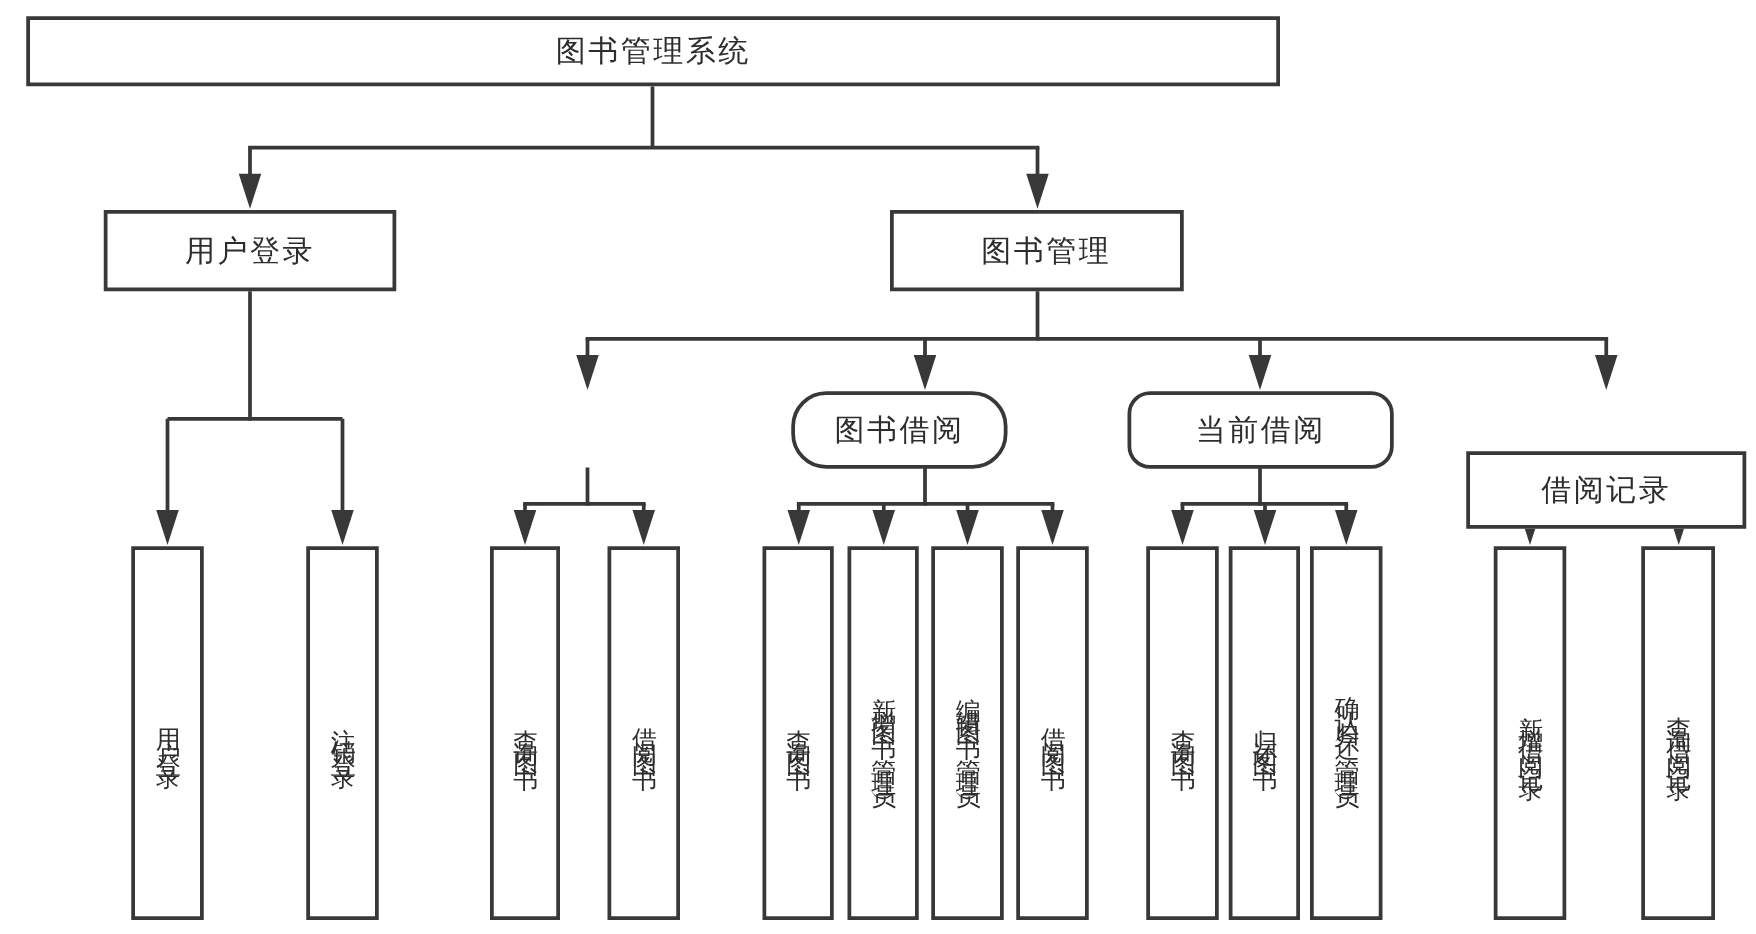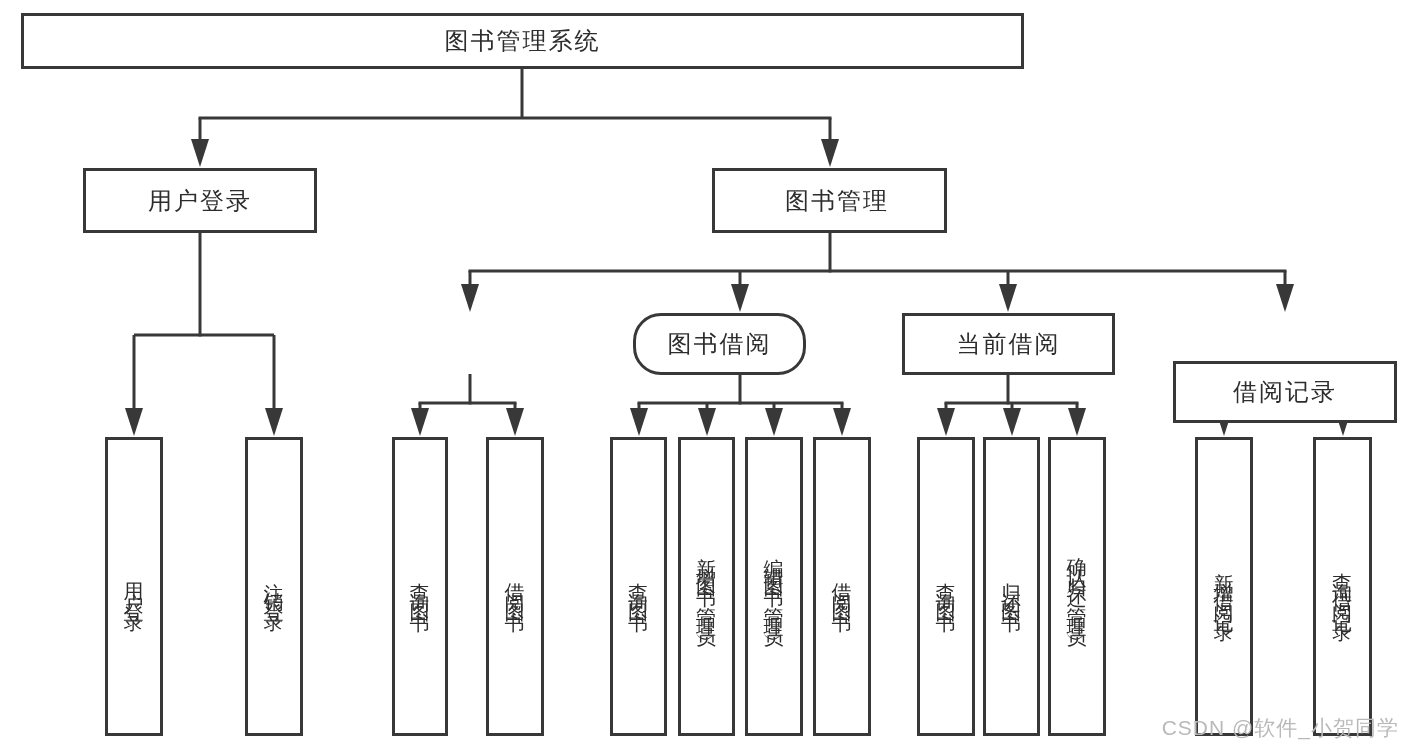--- a/index.html
+++ b/index.html
@@ -133,21 +133,21 @@
   <div class="box hbox" style="left:83px; top:168px; width:234px; height:65px;">
     <span>用户登录</span>
   </div>
   <div class="box hbox" style="left:712px; top:168px; width:235px; height:65px;padding-left:15px;">
     <span>图书管理</span>
   </div>
 
   <div class="box hbox" style="left:633px; top:313px; width:173px; height:62px;border-radius:28px;">
     <span>图书借阅</span>
   </div>
-  <div class="box hbox" style="left:902px; top:313px; width:213px; height:62px;">
+  <div class="box hbox" style="left:902px; top:313px; width:213px; height:62px;border-radius:18px;">
     <span>当前借阅</span>
   </div>
   <div class="box hbox" style="left:1173px; top:313px; width:224px; height:62px;margin-top:48px;">
     <span>借阅记录</span>
   </div>
 
   <div class="box vbox" style="left:105px; top:437px; width:58px; height:299px;">
     <span>用户登录</span>
   </div>
   <div class="box vbox" style="left:245px; top:437px; width:58px; height:299px;">
@@ -184,15 +184,14 @@
     <span>确认归还（管理员）</span>
   </div>
 
   <div class="box vbox" style="left:1195px; top:437px; width:58px; height:299px;">
     <span>新增借阅记录</span>
   </div>
   <div class="box vbox" style="left:1313px; top:437px; width:59px; height:299px;">
     <span>查询借阅记录</span>
   </div>
 
-  <div class="watermark">CSDN @软件_小贺同学</div>
 
 </div>
 
 </body></html>

